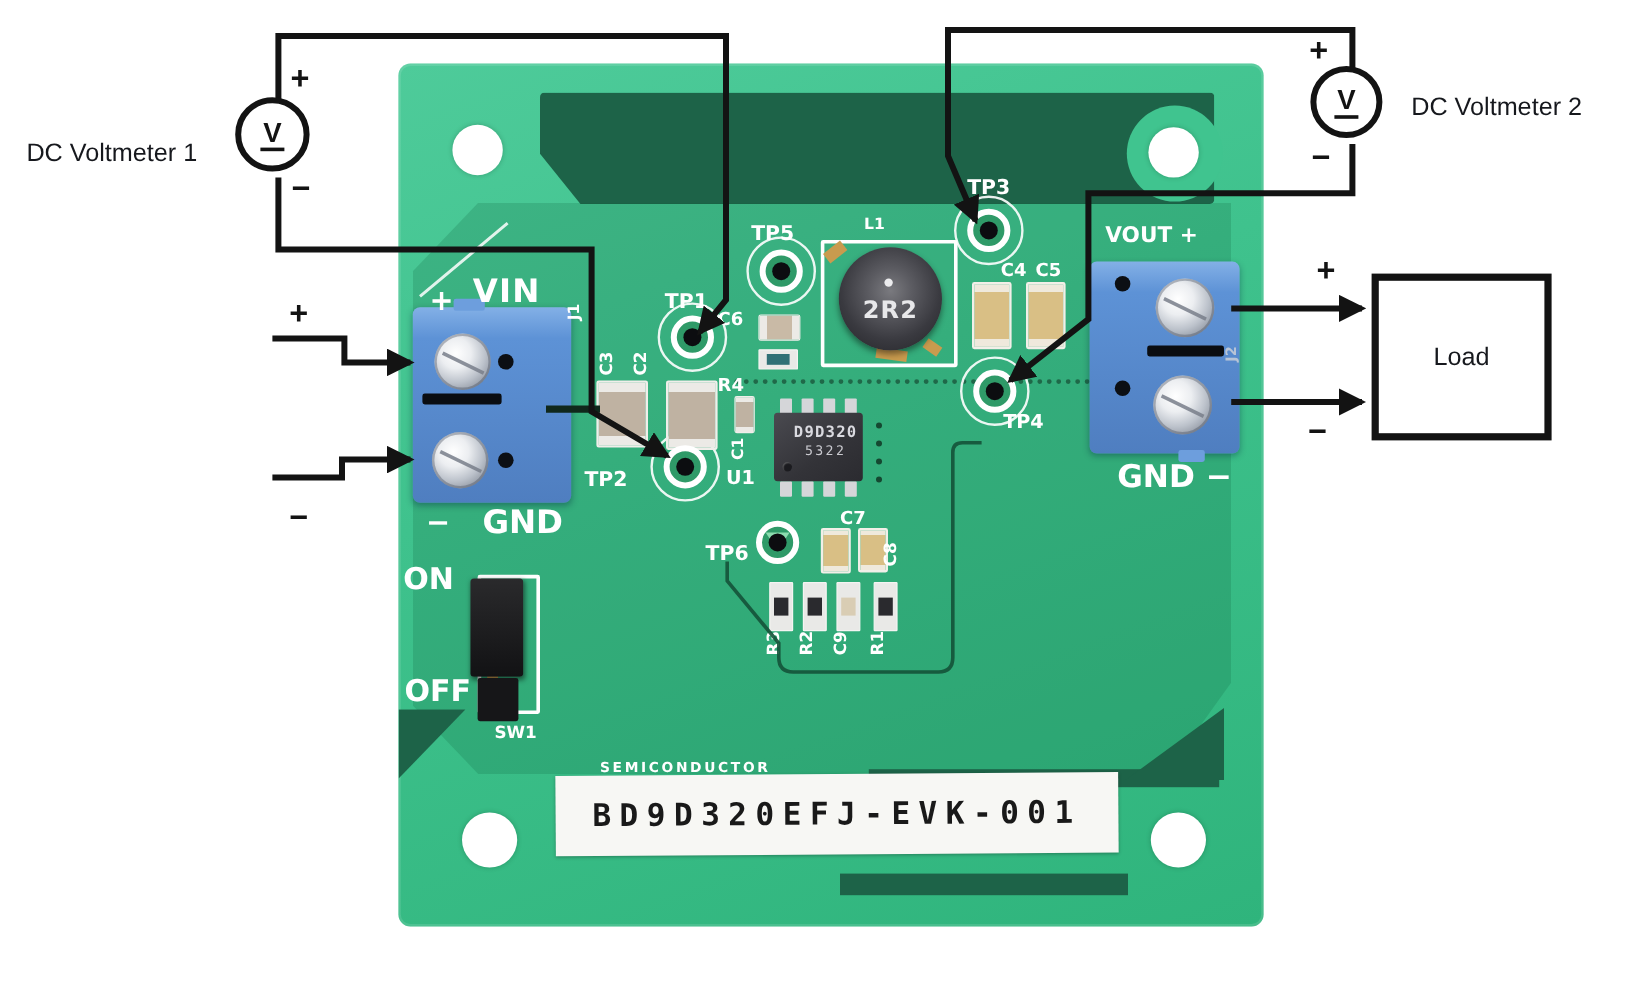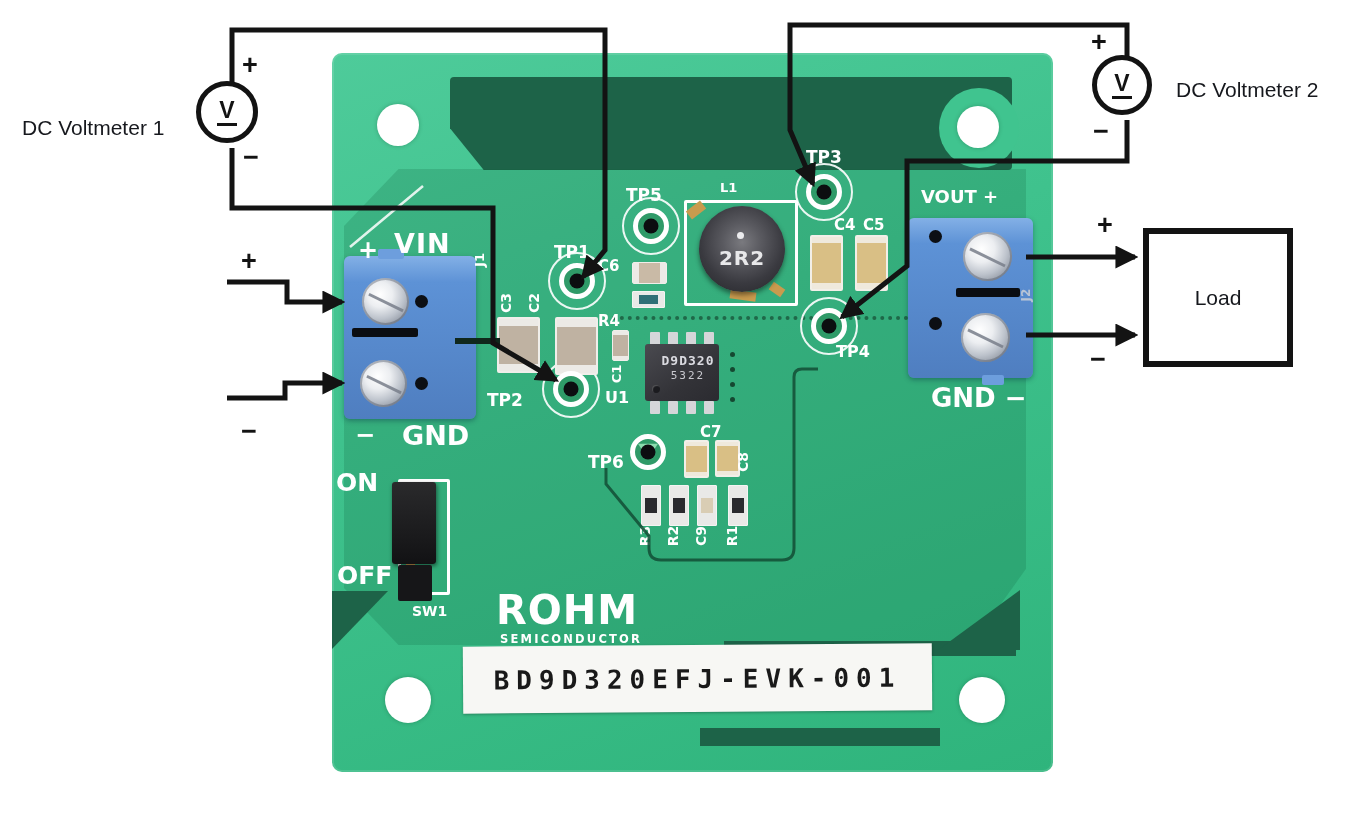--- a/index.html
+++ b/index.html
@@ -225,21 +225,20 @@
     <div class="sk skv" style="left:284px;top:321px;font-size:13px;">C1</div>
     <div class="sk" style="left:502px;top:163px;font-size:15px;">C4</div>
     <div class="sk" style="left:531px;top:163px;font-size:15px;">C5</div>
     <div class="sk" style="left:273px;top:335px;font-size:16px;">U1</div>
     <div class="sk" style="left:368px;top:370px;font-size:15px;">C7</div>
     <div class="sk skv" style="left:411px;top:409px;font-size:14px;">C8</div>
     <div class="sk skv" style="left:313px;top:483px;font-size:14px;">R3</div>
     <div class="sk skv" style="left:341px;top:483px;font-size:14px;">R2</div>
     <div class="sk skv" style="left:369px;top:483px;font-size:14px;">C9</div>
     <div class="sk skv" style="left:400px;top:483px;font-size:14px;">R1</div>
-    <div class="logo-main" style="left:164px;top:534px;">ROHM</div>
     <div class="logo-sub" style="left:168px;top:579px;">SEMICONDUCTOR</div>
     <div class="sticker" style="left:131px;top:592px;width:469px;height:67px;">
       <span>BD9D320EFJ-EVK-001</span>
     </div>
   </div>
 
   <svg class="wires" width="1369" height="818" viewBox="0 0 1369 818">
     <defs>
       <marker id="arr" viewBox="0 0 10 10" refX="8.5" refY="5" markerWidth="4.6" markerHeight="4.6" orient="auto">
         <path d="M0 0 L10 5 L0 10 Z" fill="#131313"></path>

